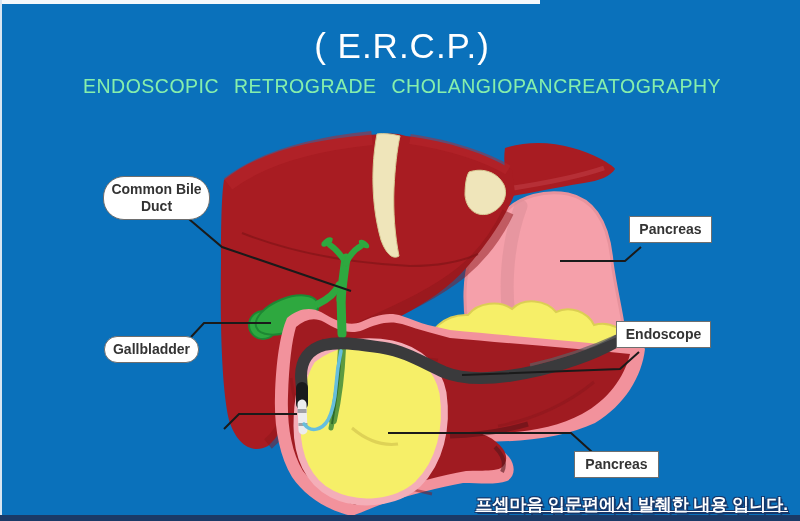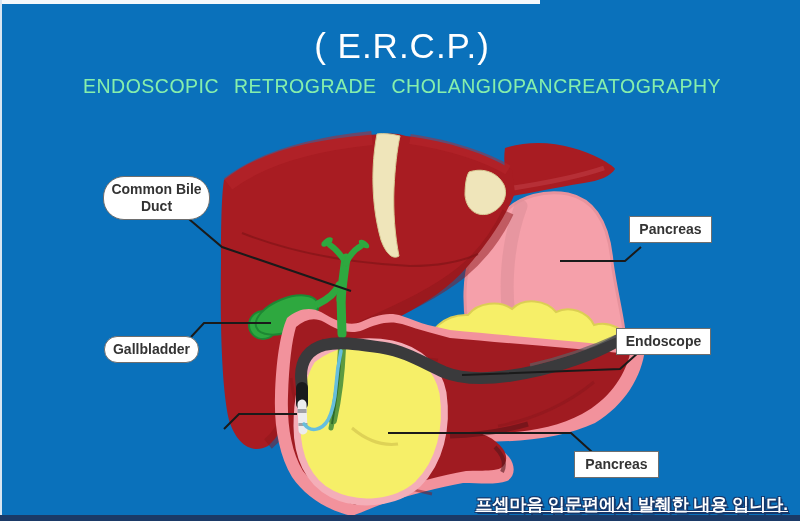--- a/index.html
+++ b/index.html
@@ -17,21 +17,21 @@
   svg.diagram{position:absolute;left:0;top:0;}
   .anno{
     position:absolute;background:#FFFFFF;border:1.5px solid #6E6E6E;
     color:#333;font-size:14px;font-weight:600;text-align:center;
     padding:4px 2px;line-height:1.2;box-sizing:border-box;
   }
   .anno.cbd{left:103px;top:176px;width:107px;border-radius:21px;}
   .anno.gb{left:104px;top:336px;width:95px;border-radius:13px;}
   .anno.inst{left:147px;top:428px;width:82px;}
   .anno.sto{left:629px;top:216px;width:83px;}
-  .anno.endo{left:616px;top:328px;width:95px;}
+  .anno.endo{left:616px;top:321px;width:95px;}
   .anno.panc{left:574px;top:451px;width:85px;}
   .footer-note{
     position:absolute;right:12px;top:493px;font-size:17px;font-weight:bold;color:#fff;
     font-family:"Liberation Sans","DejaVu Sans",sans-serif;
     text-shadow:-1px -1px 0 #16386B,1px -1px 0 #16386B,-1px 1px 0 #16386B,1px 1px 0 #16386B,2px 2px 0 #16386B;
     text-decoration:underline;
   }
 </style>
 </head>
 <body>

